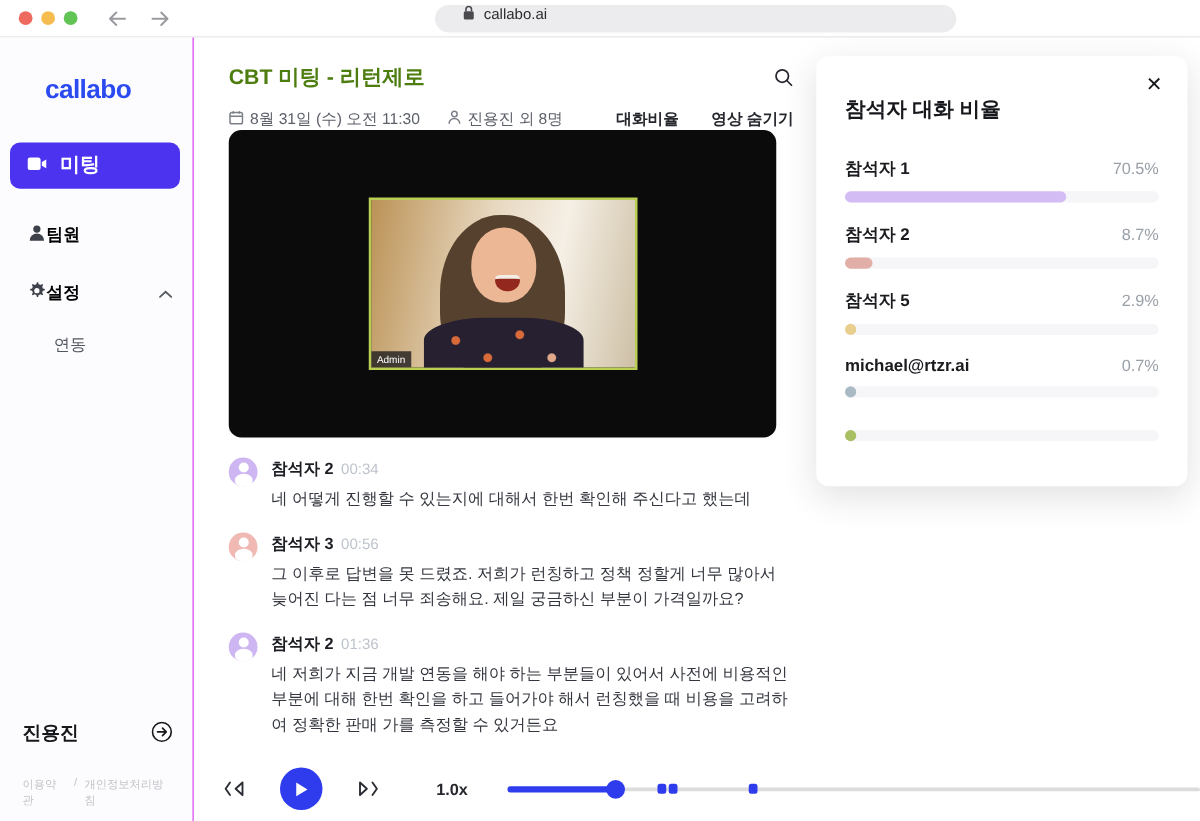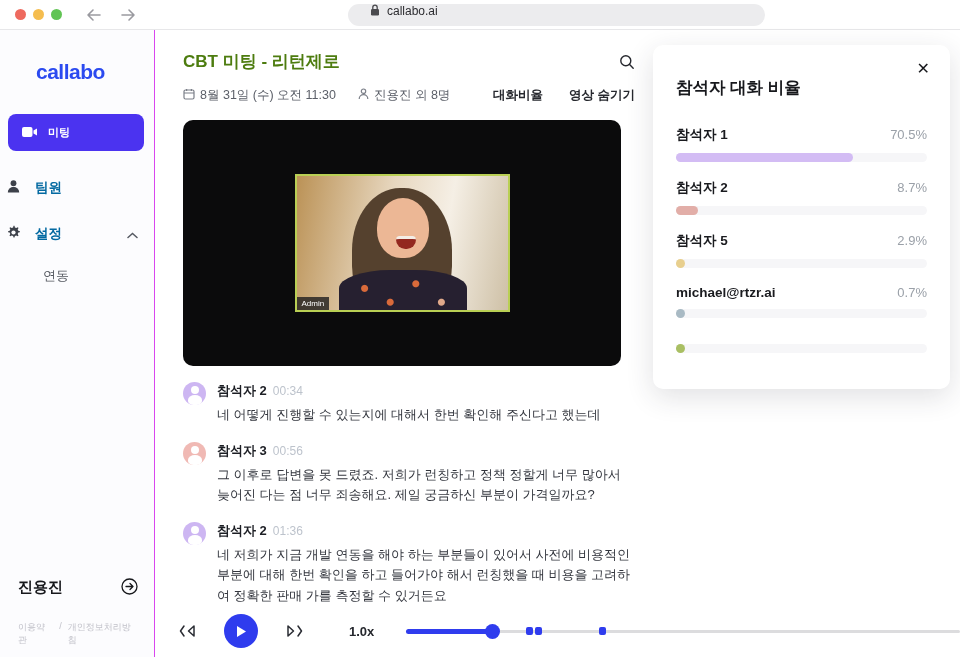--- a/index.html
+++ b/index.html
@@ -21,24 +21,24 @@
   .app { display:flex; height:627px; position:relative; }
 
   
   .sidebar { width:155px; min-width:155px; background:#fcfcfe;
     border-right:1px solid #d946ef; position:relative; }
   .logo { margin:30px 0 0 36px; font-size:21px; font-weight:800; color:#2b4af0;
     letter-spacing:-0.5px; }
   .nav { margin-top:30px; }
   .nav-pill { margin:0 10px 0 8px; height:37px; background:#4b33f0; border-radius:8px;
     display:flex; align-items:center; gap:10px; padding-left:14px; color:#fff;
-    font-size:11px; font-weight:700; cursor:pointer; }
-  .nav-item { margin-top:28px; display:flex; align-items:center; gap:14px;
-    padding-left:6px; padding-right:16px; font-size:13.5px; font-weight:600;
-    color:#0369a1; cursor:pointer; }
+    font-size:16px; font-weight:700; cursor:pointer; }
+  .nav-item { margin-top:28px; display:flex; align-items:center; gap:0;
+    padding-left:22px; padding-right:16px; font-size:13.5px; font-weight:600;
+    color:#000000; cursor:pointer; }
   .nav-item .grow { flex:1; }
   .sub-list { margin-top:24px; display:flex; flex-direction:column; gap:23px; }
   .sub-item { padding-left:43px; font-size:13px; color:#52565e; cursor:pointer; }
   .side-footer { position:absolute; left:0; right:0; bottom:0; padding:0 16px 10px 18px; }
   .user-row { display:flex; justify-content:space-between;
     margin-bottom:22px; }
   .user-name { font-size:15px; font-weight:700; color:#17181c; }
   .legal { display:flex; gap:6px; font-size:9px; color:#c2c2ca; }
   .legal span { cursor:pointer; }
   .legal .sep { cursor:default; }
@@ -48,21 +48,21 @@
   .content { padding:20px 0 0 28px; width:480px; }
   .head-row { display:flex; align-items:center; width:452px; }
   .meeting-title { font-size:17px; font-weight:700; color:#4d7c0f; flex:1; }
   .meta-row { display:flex; align-items:center; margin-top:14px; width:452px;
     font-size:12.5px; color:#5b5f68; }
   .meta-item { display:flex; align-items:center; gap:5px; margin-right:22px; }
   .meta-actions { margin-left:auto; display:flex; gap:26px; }
   .text-btn { font-size:12.5px; font-weight:600; color:#26282e; cursor:pointer; }
 
   
-  .video-box { margin-top:16px; width:438px; height:246px; background:#0b0b0c;
+  .video-box { margin-top:0; width:438px; height:246px; background:#0b0b0c;
     border-radius:10px; display:flex; align-items:center; justify-content:center;
     gap:4px; overflow:hidden; }
   .tile { width:215px; height:138px; position:relative; overflow:hidden; }
   .tile.active { border:2px solid #b9cf54; }
   .tile-label { position:absolute; left:0; bottom:0; background:rgba(25,25,28,.78);
     color:#fff; font-size:8px; padding:2px 5px; z-index:5; }
   .tile-l { background:linear-gradient(100deg,#bb9256 0%,#e7d7bf 42%,#f5efe5 68%,#cec0a6 100%); }
   .tile-l .hair { position:absolute; left:55px; top:12px; width:100px; height:130px;
     background:#55412e; border-radius:48% 48% 40% 40%; }
   .tile-l .face { position:absolute; left:80px; top:22px; width:52px; height:60px;

